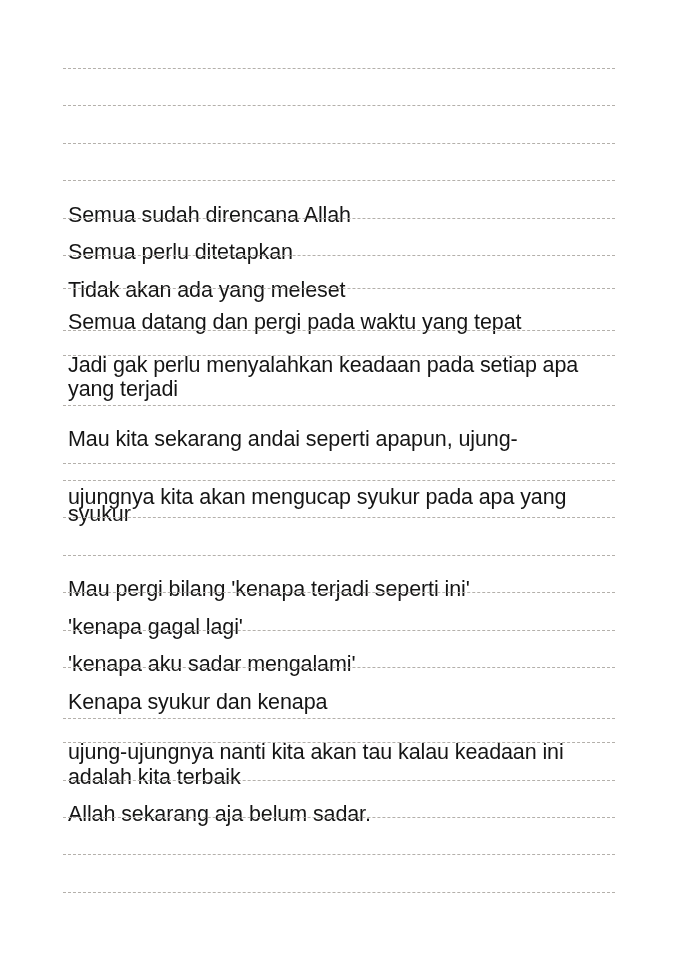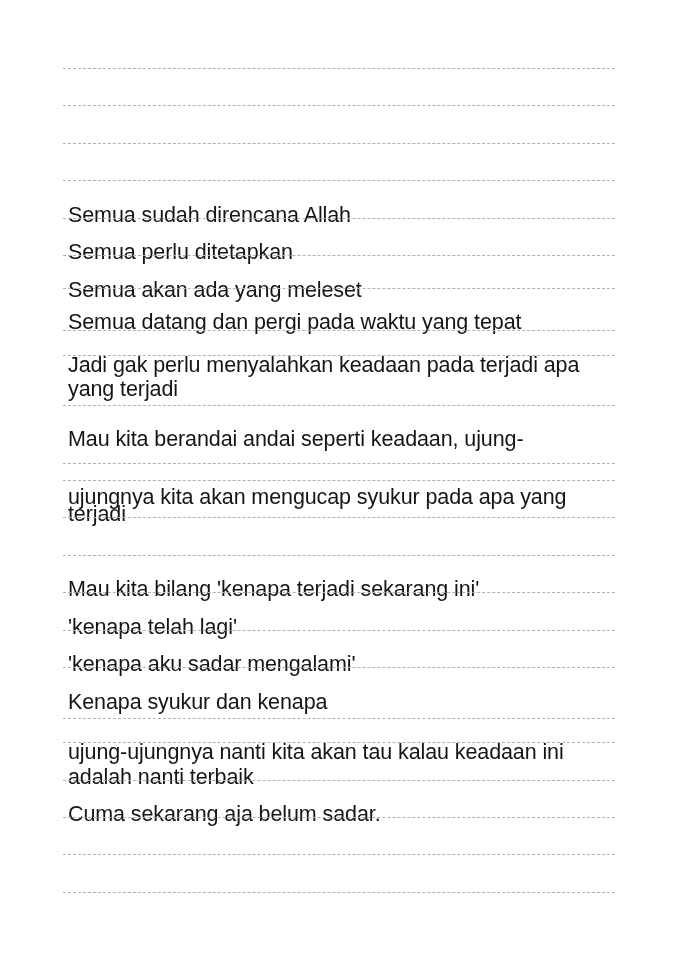--- a/index.html
+++ b/index.html
@@ -67,63 +67,63 @@
     <div class="row" style="top:74.9px">
         <span class="txt"></span>
       </div>
     <div class="row" style="top:112.35px">
         <span class="txt">Semua sudah direncana Allah</span>
       </div>
     <div class="row" style="top:149.8px">
         <span class="txt">Semua perlu ditetapkan</span>
       </div>
     <div class="row" style="top:187.25px">
-        <span class="txt">Semua akan ada yang meleset</span>
+        <span class="txt">Tidak akan ada yang meleset</span>
       </div>
     <div class="row" style="top:220px">
         <span class="txt">Semua datang dan pergi pada waktu yang tepat</span>
       </div>
     <div class="row" style="top:262.15px">
-        <span class="txt">Jadi gak perlu menyalahkan keadaan pada terjadi apa</span>
+        <span class="txt">Jadi gak perlu menyalahkan keadaan pada setiap apa</span>
       </div>
     <div class="row" style="top:287px">
         <span class="txt">yang terjadi</span>
       </div>
     <div class="row" style="top:337.05px">
-        <span class="txt">Mau kita berandai andai seperti keadaan, ujung-</span>
+        <span class="txt">Mau kita sekarang andai seperti apapun, ujung-</span>
       </div>
     <div class="row" style="top:395px">
         <span class="txt">ujungnya kita akan mengucap syukur pada apa yang</span>
       </div>
     <div class="row" style="top:411.95px">
-        <span class="txt">terjadi</span>
+        <span class="txt">syukur</span>
       </div>
     <div class="row" style="top:449.4px">
         <span class="txt"></span>
       </div>
     <div class="row" style="top:486.85px">
-        <span class="txt">Mau kita bilang 'kenapa terjadi sekarang ini'</span>
+        <span class="txt">Mau pergi bilang 'kenapa terjadi seperti ini'</span>
       </div>
     <div class="row" style="top:524.3px">
-        <span class="txt">'kenapa telah lagi'</span>
+        <span class="txt">'kenapa gagal lagi'</span>
       </div>
     <div class="row" style="top:561.75px">
         <span class="txt">'kenapa aku sadar mengalami'</span>
       </div>
     <div class="row" style="top:599.2px">
         <span class="txt">Kenapa syukur dan kenapa</span>
       </div>
     <div class="row" style="top:650px">
         <span class="txt">ujung-ujungnya nanti kita akan tau kalau keadaan ini</span>
       </div>
     <div class="row" style="top:674.1px">
-        <span class="txt">adalah nanti terbaik</span>
+        <span class="txt">adalah kita terbaik</span>
       </div>
     <div class="row" style="top:711.55px">
-        <span class="txt">Cuma sekarang aja belum sadar.</span>
+        <span class="txt">Allah sekarang aja belum sadar.</span>
       </div>
     <div class="row" style="top:749px">
         <span class="txt"></span>
       </div>
     <div class="row" style="top:786.45px">
         <span class="txt"></span>
       </div>
     <div class="bottom-line" style="top:823.9px"></div>
   </div>
 </div>

